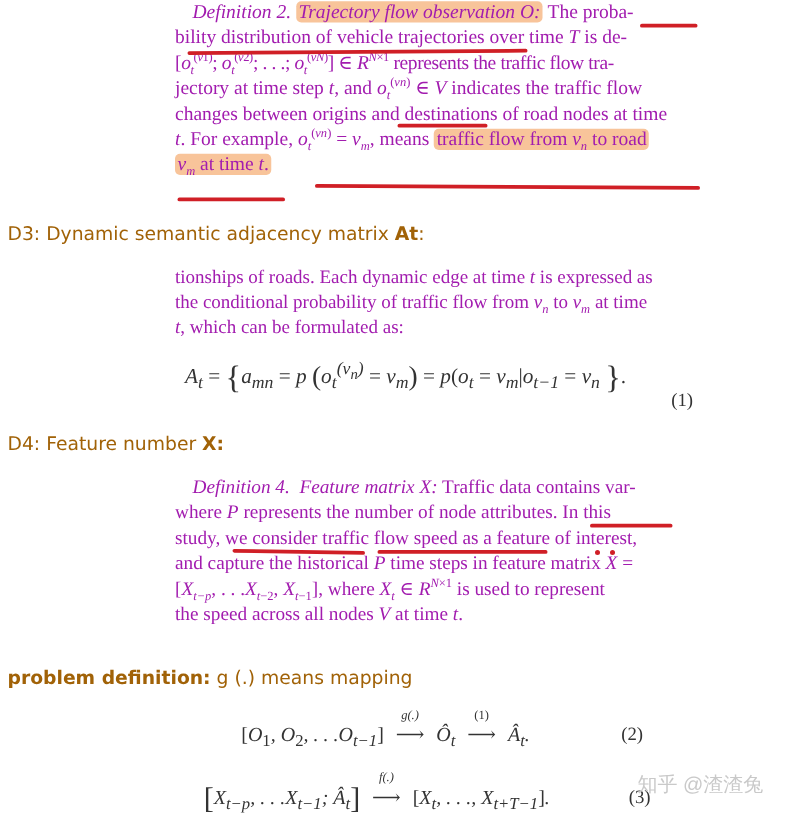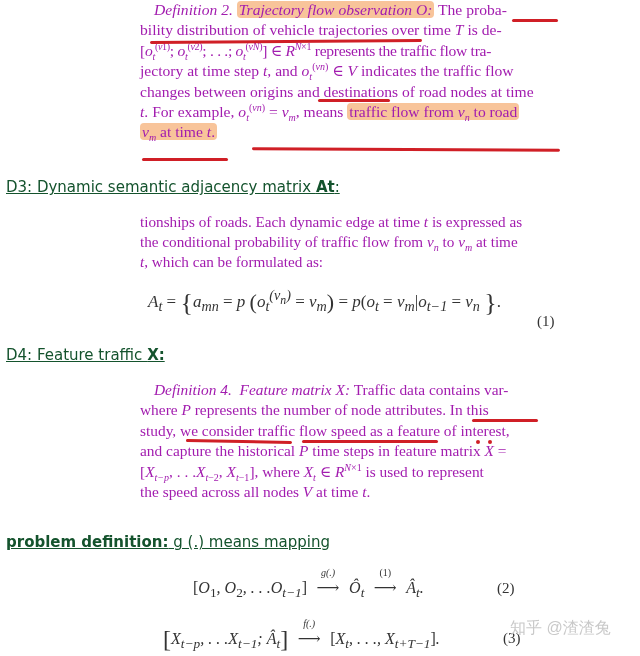--- a/index.html
+++ b/index.html
@@ -13,21 +13,21 @@
       font-size: 15.6px; line-height: 20.4px; color: #a21caf;
       text-align: justify;
     }
     .paper i, .paper .m { font-style: italic; }
     .paper sup, .paper sub { font-size: 10px; line-height: 0; }
     .hl { background: #f8c49a; border-radius: 4px; padding: 0 2px; }
     .red-ul { position: absolute; height: 3px; background: #d01f26; border-radius: 3px; }
     .heading {
       position: absolute; left: 6px;
       font-family: "DejaVu Sans", "Liberation Sans", sans-serif;
-      font-size: 15px; color: #14532d; text-decoration: underline;
+      font-size: 15px; color: #a16207;
     }
     .heading b { font-weight: bold; }
     .eq {
       position: absolute; font-family: "Liberation Serif", "DejaVu Serif", serif;
       font-size: 16px; color: #333; font-style: italic; white-space: nowrap;
     }
     .eq .n { font-style: normal; }
     .eqnum { position: absolute; font-family: "Liberation Serif", serif; font-size: 15px; color: #333; }
     .arrow { display: inline-block; position: relative; text-align: center; width: 34px; font-style: normal; }
     .arrow .lbl { position: absolute; top: -11px; left: 0; right: 0; font-size: 10px; font-style: italic; }
@@ -68,21 +68,21 @@
   <div>the conditional probability of traffic flow from <i>v<sub>n</sub></i> to <i>v<sub>m</sub></i> at time</div>
   <div><i>t</i>, which can be formulated as:</div>
 </div>
 
 <div class="eq" style="left:148px; top:287px; font-size:17px;">
   A<sub>t</sub> <span class="n">=</span> <span class="n" style="font-size:26px; vertical-align:-4px;">{</span>a<sub>mn</sub> <span class="n">=</span> p <span class="n" style="font-size:22px; vertical-align:-2px;">(</span>o<sub>t</sub><sup>(v<sub>n</sub>)</sup> <span class="n">=</span> v<sub>m</sub><span class="n" style="font-size:22px; vertical-align:-2px;">)</span> <span class="n">=</span> p<span class="n">(</span>o<sub>t</sub> <span class="n">=</span> v<sub>m</sub><span class="n">|</span>o<sub>t−1</sub> <span class="n">=</span> v<sub>n</sub> <span class="n" style="font-size:26px; vertical-align:-4px;">}</span><span class="n">.</span>
 </div>
 <div class="eqnum" style="left:537px; top:313px;">(1)</div>
 
 <div class="heading" style="top:346px;">
-  <span>D4: Feature traffic </span><b>X:</b>
+  <span>D4: Feature number </span><b>X:</b>
 </div>
 
 <div class="paper" style="top:380px; font-size:15.4px; line-height:20.4px;">
   <div style="text-indent:14px;">
     <i>Definition 4.</i>&nbsp; <i>Feature matrix X:</i>
     <span>Traffic data contains var-</span>
   </div>
   <div>where <i>P</i> represents the number of node attributes. In this</div>
   <div>study, we consider traffic flow speed as a feature of interest,</div>
   <div>and capture the historical <i>P</i> time steps in feature matrix <i>X</i> =</div>

